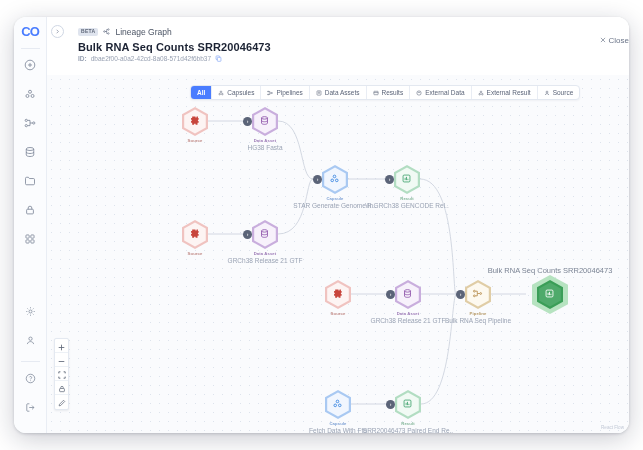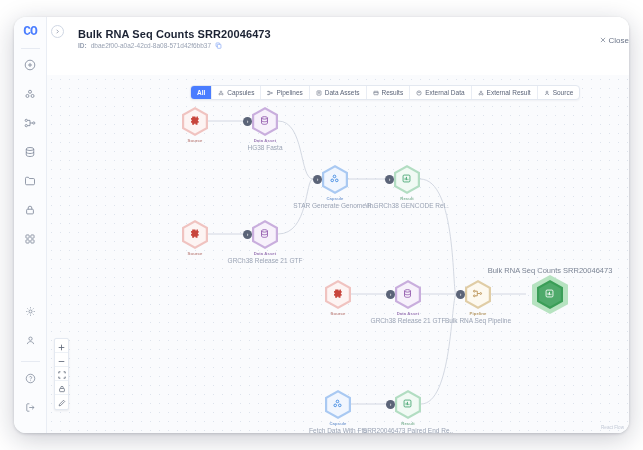--- a/index.html
+++ b/index.html
@@ -36,21 +36,20 @@
     padding-top: 8px;
     flex-shrink: 0;
   }
   .rail-logo {
     color: #4a7dff;
     font-size: 13px;
     font-weight: bold;
     letter-spacing: -1px;
     margin-bottom: 6px;
     line-height: 14px;
-    font-family: Liberation Mono, monospace;
   }
   .rail-sep { width: 19px; height: 1px; background: #e6eaf2; margin: 3px 0 5px; }
   .rail-ico {
     width: 22px; height: 22px;
     display: flex; align-items: center; justify-content: center;
     margin-bottom: 7px;
     color: #7c8698;
   }
   .rail-ico svg { display: block; }
   .rail-spacer { flex: 1; }
@@ -570,20 +569,32 @@
       </div>
 
       <div class="hdr">
         <div class="collapse-btn">
           <span>
             <svg width="5" height="5" viewBox="0 0 8 8" fill="none" stroke="currentColor" stroke-width="1.3">
                 <path d="M2.6 1.2L5.4 4 2.6 6.8"></path>
               </svg>
           </span>
         </div>
+        <div class="hdr-row1">
+          <span class="beta-badge">BETA</span>
+          <span class="lin-ico">
+            <svg width="7" height="7" viewBox="0 0 12 12" fill="none" stroke="currentColor" stroke-width="1.1">
+              <circle cx="9.2" cy="2.6" r="1.3"></circle>
+                <circle cx="9.2" cy="9.4" r="1.3"></circle>
+                <circle cx="2.4" cy="6" r="1.3"></circle>
+              <path d="M3.7 6h2.6V2.6h1.6M3.7 6h2.6v3.4h1.6"></path>
+            </svg>
+          </span>
+          <span class="lin-label">Lineage Graph</span>
+        </div>
         <div class="title">Bulk RNA Seq Counts SRR20046473</div>
         <div class="idrow">
           <span class="idlabel">ID:</span>
           <span class="idval">dbae2f00-a0a2-42cd-8a08-571d42f6bb37</span>
           <span class="copy-ico">
             <svg width="7" height="7" viewBox="0 0 12 12" fill="none" stroke="currentColor" stroke-width="1.1">
               <rect x="4" y="4" width="6.2" height="6.8" rx="1"></rect>
                 <path d="M8 4V2.6a1 1 0 00-1-1H2.8a1 1 0 00-1 1v4.2a1 1 0 001 1H4"></path>
             </svg>
           </span>

